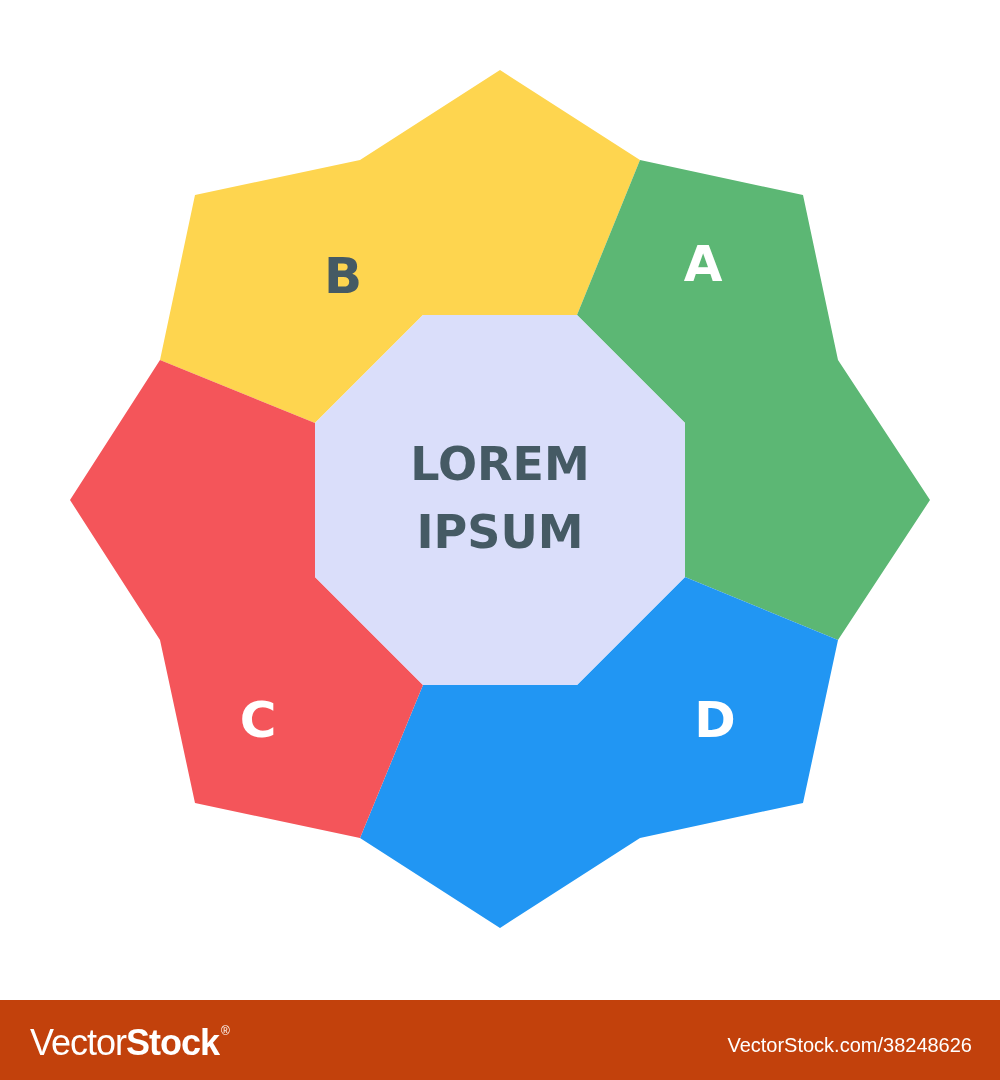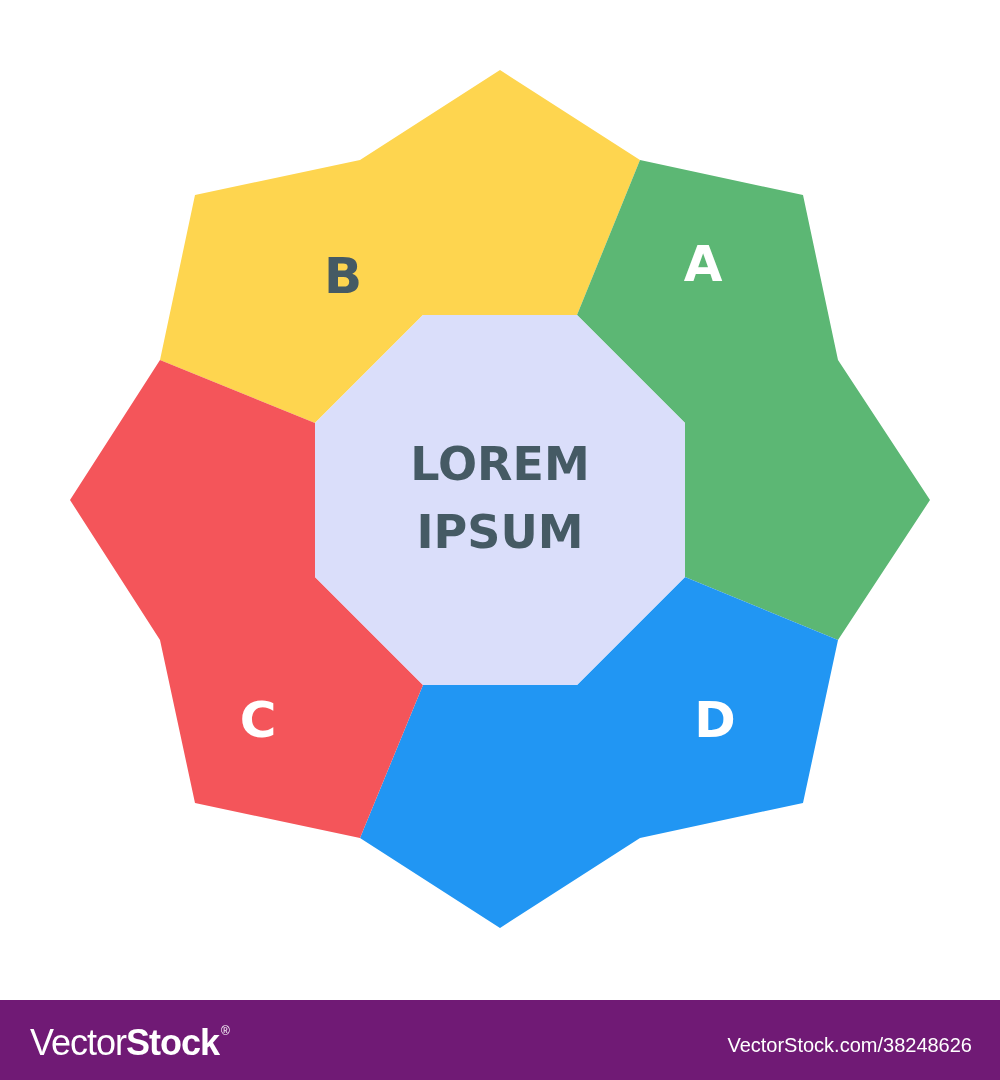--- a/index.html
+++ b/index.html
@@ -1,20 +1,20 @@
 <!DOCTYPE html>
 <html><head>
 <meta charset="utf-8">
 <style>
   html, body { margin: 0; padding: 0; }
   body { width: 1000px; height: 1080px; background: #ffffff; position: relative; overflow: hidden; font-family: "DejaVu Sans", sans-serif; }
   #diagram { position: absolute; left: 0; top: 0; width: 1000px; height: 1000px; }
   .seg-label { font-family: "DejaVu Sans", sans-serif; font-weight: bold; font-size: 50px; }
   .center-text { font-family: "DejaVu Sans", sans-serif; font-weight: bold; font-size: 46px; fill: #455a64; }
-  .footer { position: absolute; left: 0; top: 1000px; width: 1000px; height: 80px; background: #701a75; color: #ffffff; }
+  .footer { position: absolute; left: 0; top: 1000px; width: 1000px; height: 80px; background: #c2410c; color: #ffffff; }
   .brand { position: absolute; left: 30px; top: 22px; font-family: "Liberation Sans", sans-serif; font-size: 36px; letter-spacing: -1px; }
   .brand .light { font-weight: normal; }
   .brand .bold { font-weight: bold; }
   .brand sup { font-size: 12px; vertical-align: top; position: relative; top: 2px; margin-left: 2px; }
   .ref { position: absolute; right: 28px; top: 34px; font-family: "Liberation Sans", sans-serif; font-size: 20px; margin-left: 31px; }
 </style>
 </head>
 <body>
 
 <svg id="diagram" viewBox="0 0 1000 1000" xmlns="http://www.w3.org/2000/svg">

